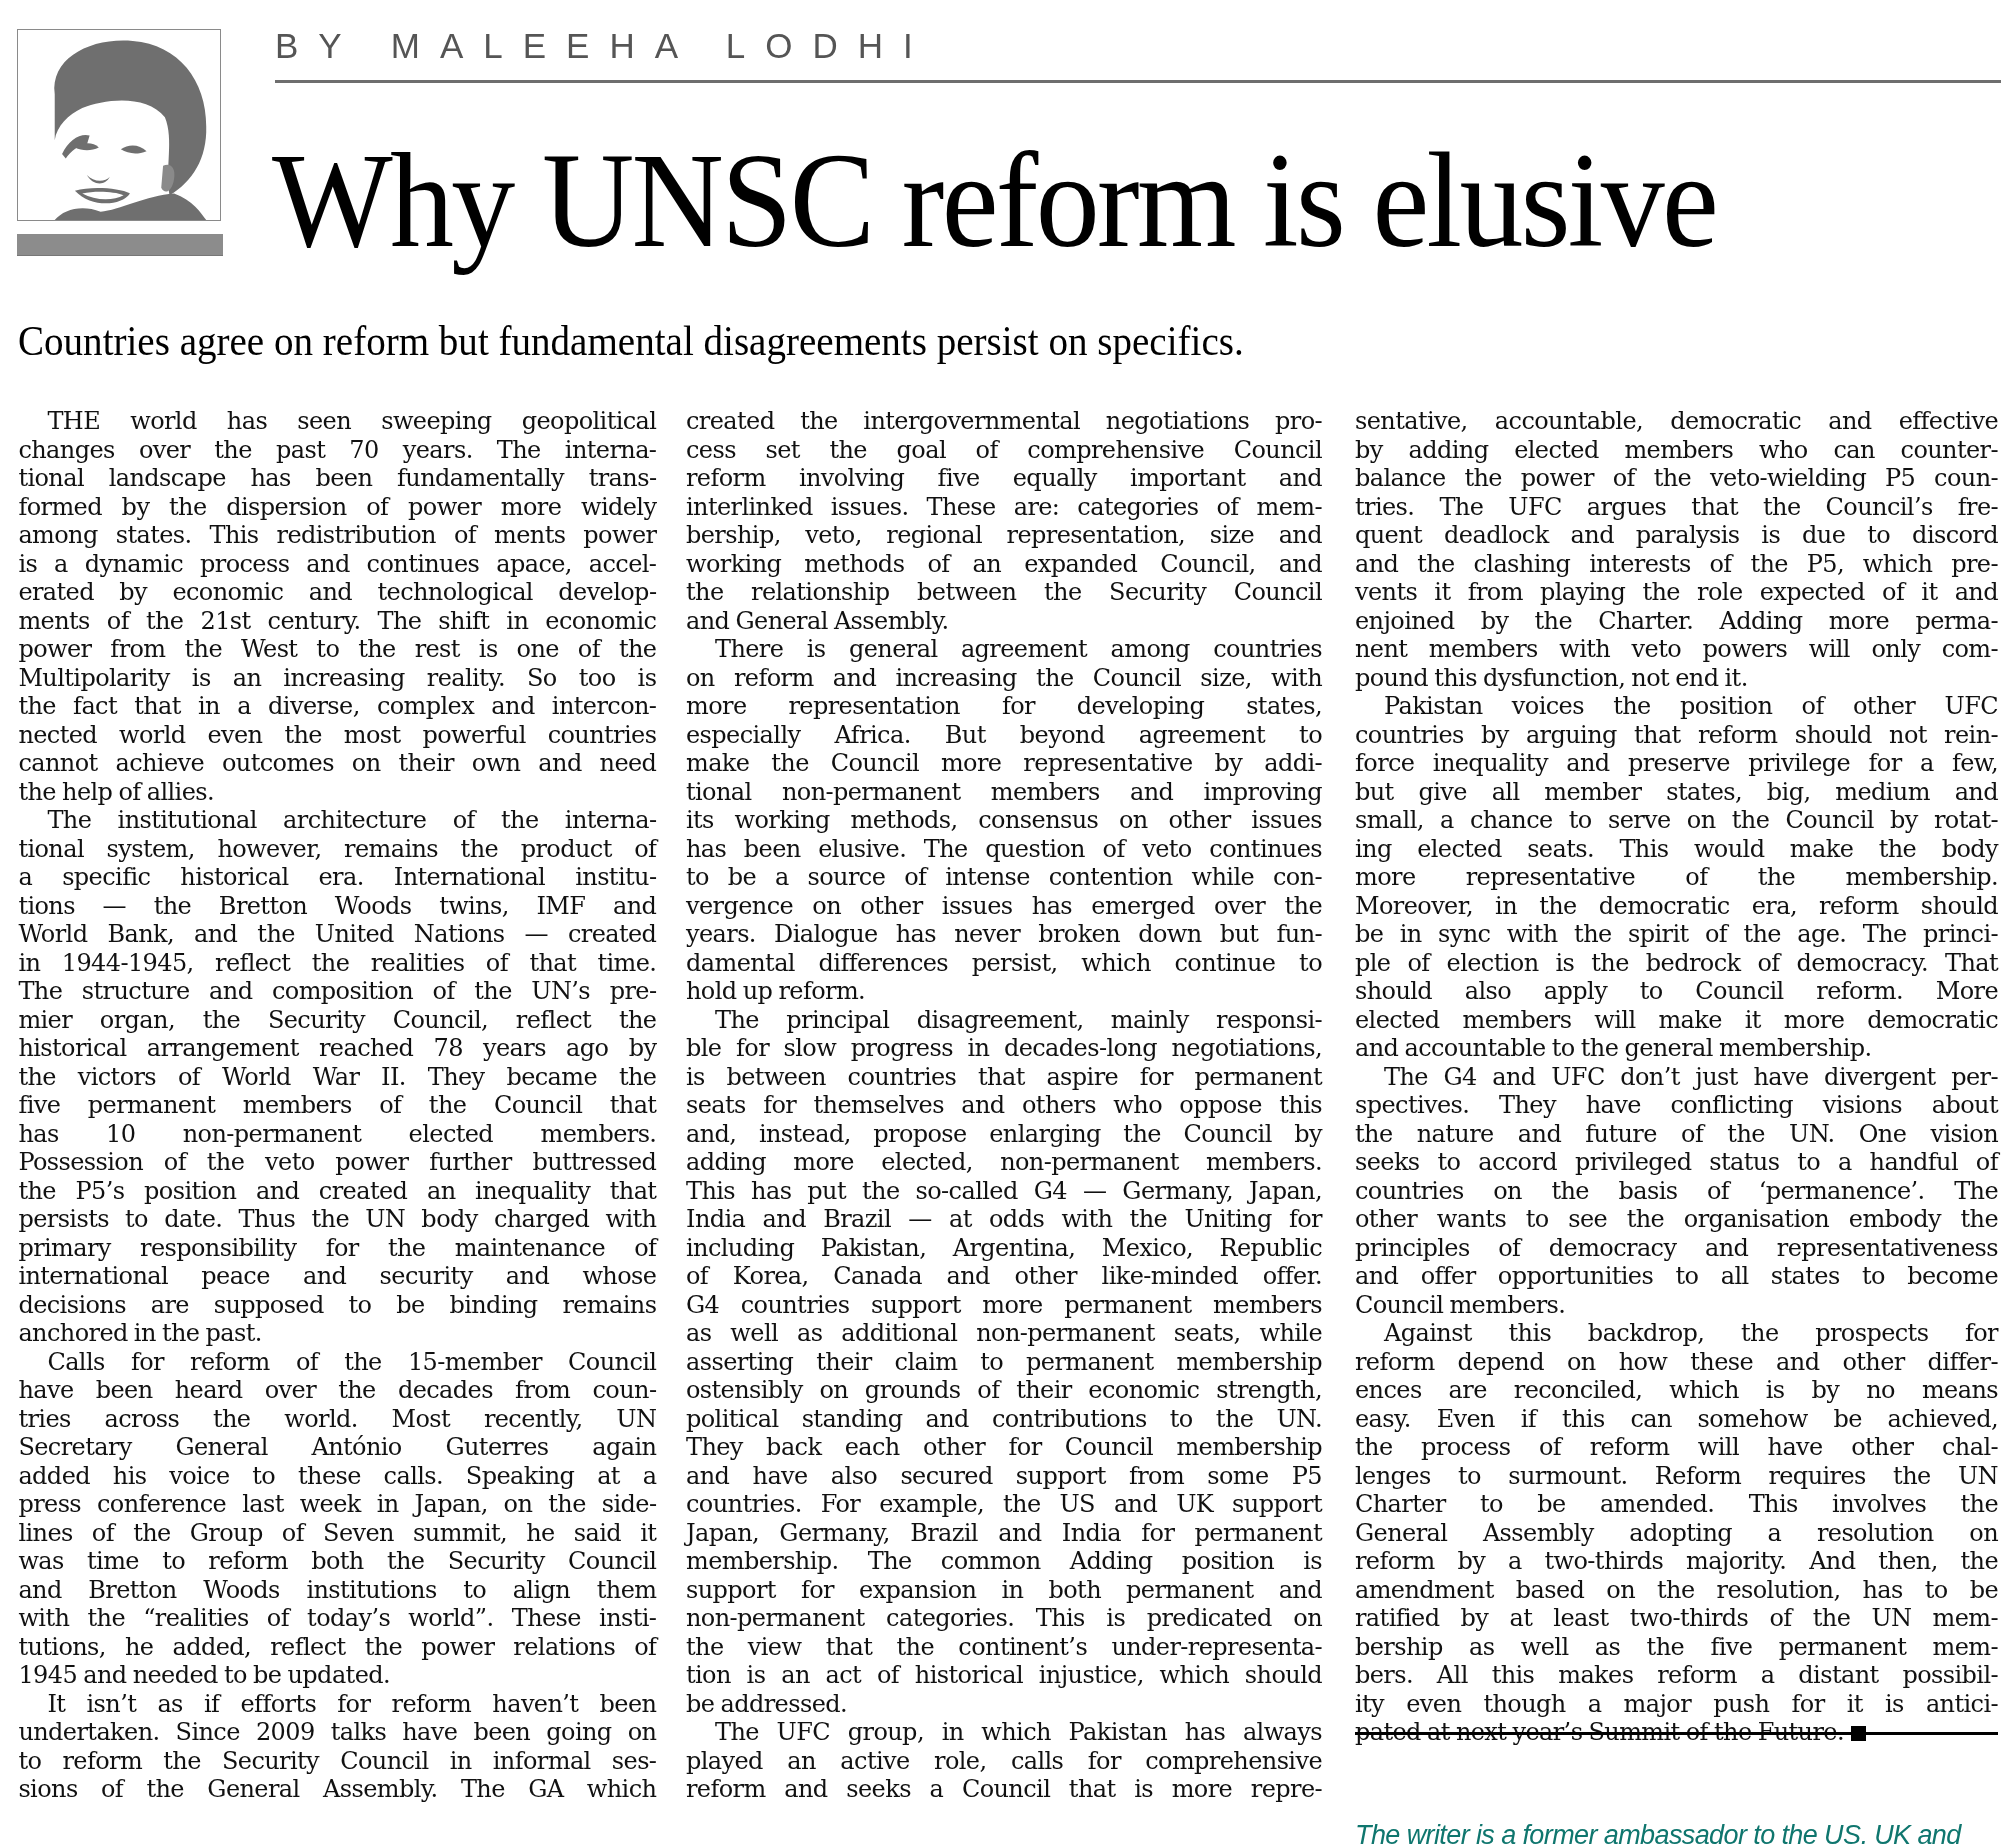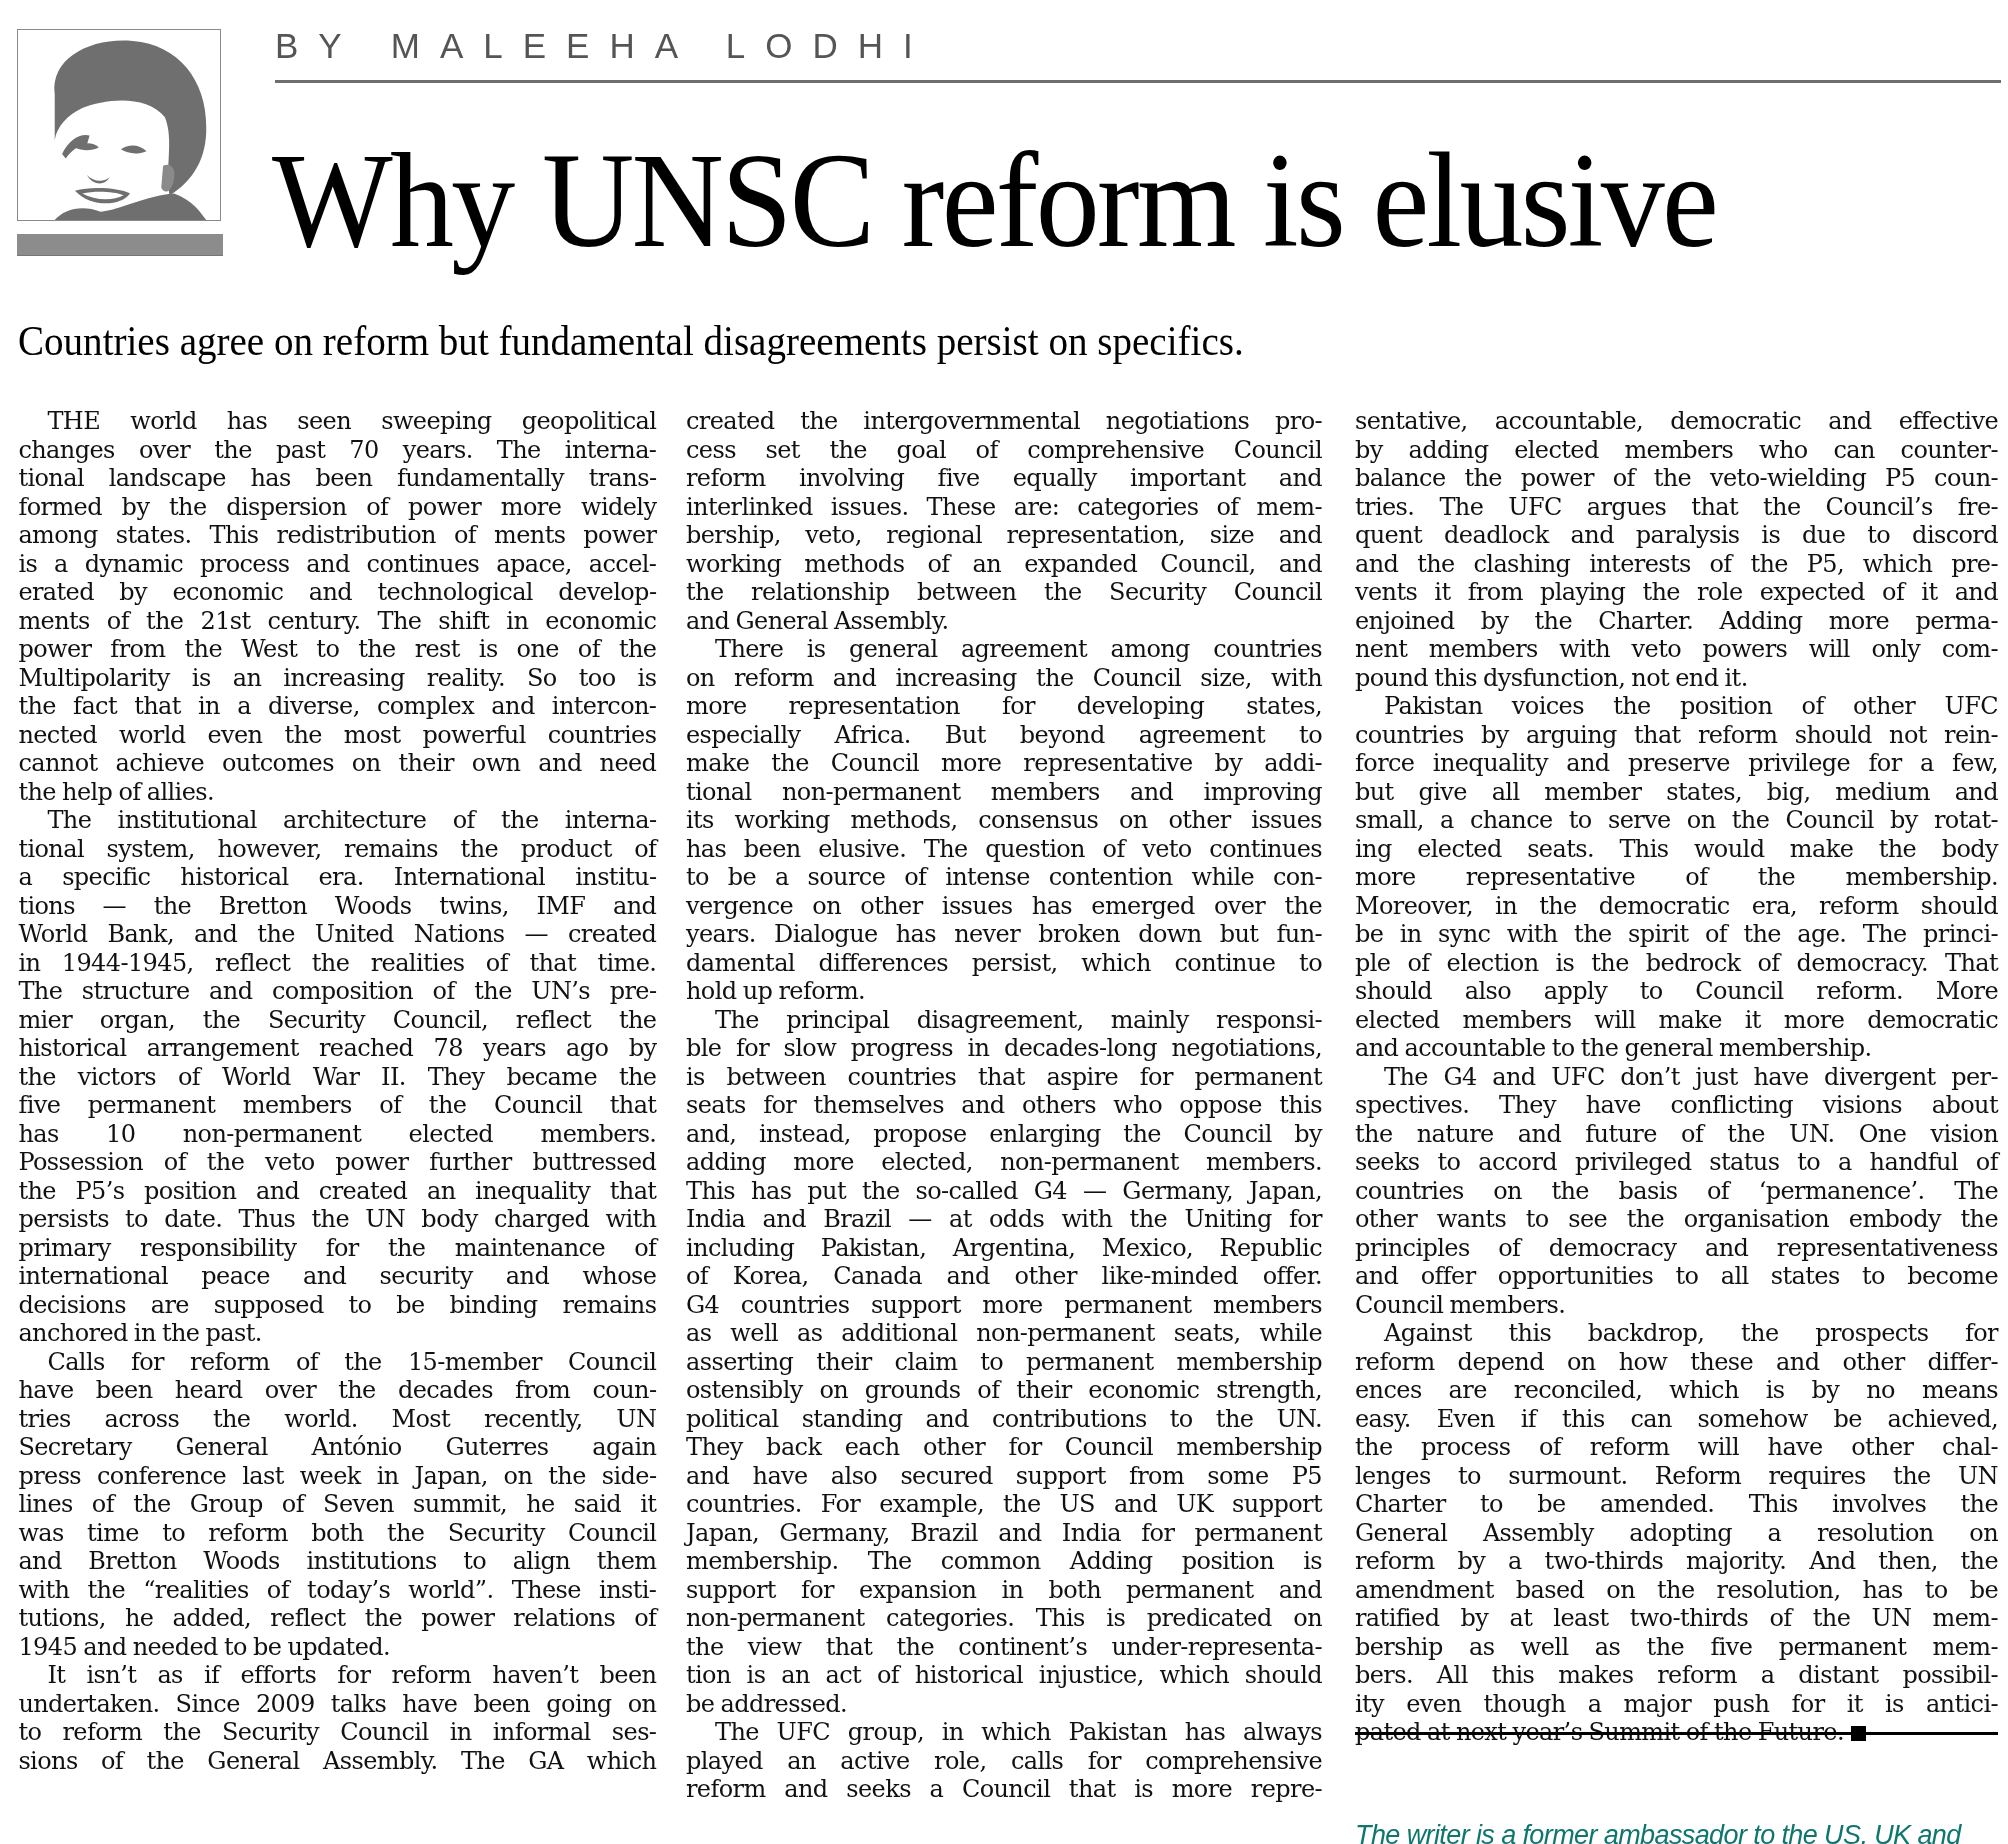--- a/index.html
+++ b/index.html
@@ -99,20 +99,21 @@
     <span class="line">the P5’s position and created an inequality that</span>
     <span class="line">persists to date. Thus the UN body charged with</span>
     <span class="line">primary responsibility for the maintenance of</span>
     <span class="line">international peace and security and whose</span>
     <span class="line">decisions are supposed to be binding remains</span>
     <span class="line last">anchored in the past.</span>
     <span class="line indent">Calls for reform of the 15-member Council</span>
     <span class="line">have been heard over the decades from coun-</span>
     <span class="line">tries across the world. Most recently, UN</span>
     <span class="line">Secretary General António Guterres again</span>
+    <span class="line">added his voice to these calls. Speaking at a</span>
     <span class="line">press conference last week in Japan, on the side-</span>
     <span class="line">lines of the Group of Seven summit, he said it</span>
     <span class="line">was time to reform both the Security Council</span>
     <span class="line">and Bretton Woods institutions to align them</span>
     <span class="line">with the “realities of today’s world”. These insti-</span>
     <span class="line">tutions, he added, reflect the power relations of</span>
     <span class="line last">1945 and needed to be updated.</span>
     <span class="line indent">It isn’t as if efforts for reform haven’t been</span>
     <span class="line">undertaken. Since 2009 talks have been going on</span>
     <span class="line">to reform the Security Council in informal ses-</span>

